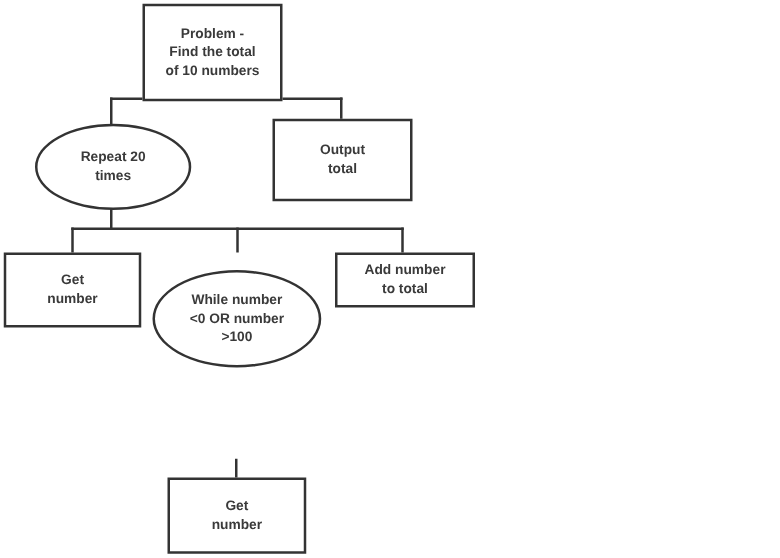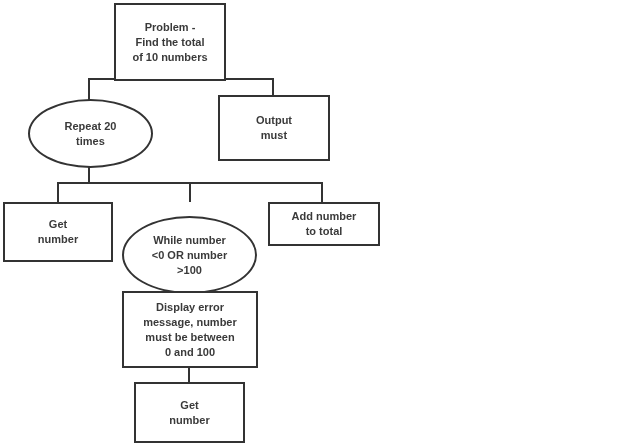--- a/index.html
+++ b/index.html
@@ -85,44 +85,38 @@
 of 10 numbers</span>
   </div>
 
   <div class="node ellipse n-repeat">
     <span class="label">Repeat 20
 times</span>
   </div>
 
   <div class="node n-output">
     <span class="label">Output
-must</span>
+total</span>
   </div>
 
   <div class="node n-get1">
     <span class="label">Get
 number</span>
   </div>
 
   <div class="node ellipse n-while">
     <span class="label">While number
 &lt;0 OR number
 &gt;100</span>
   </div>
 
   <div class="node n-add">
     <span class="label">Add number
 to total</span>
   </div>
 
-  <div class="node n-error">
-    <span class="label">Display error
-message, number
-must be between
-0 and 100</span>
-  </div>
 
   <div class="node n-get2">
     <span class="label">Get
 number</span>
   </div>
 
 </div>
 
 </body></html>

